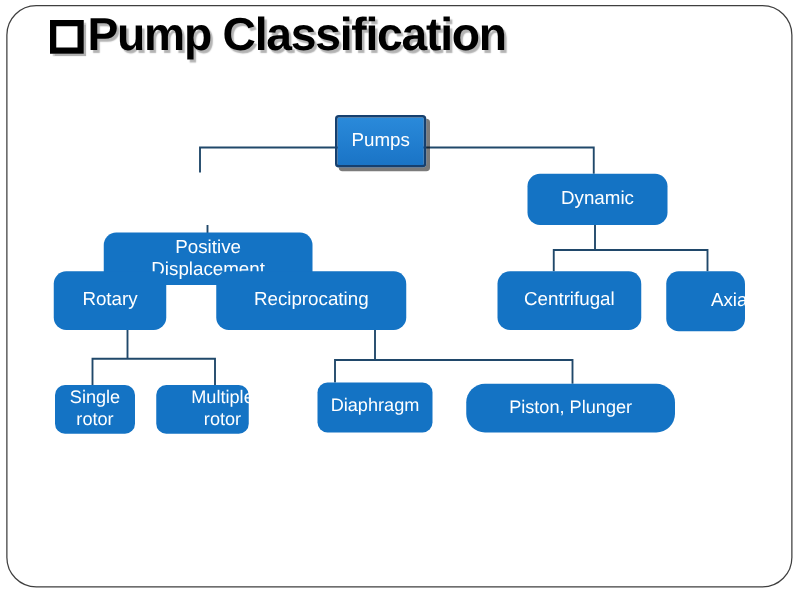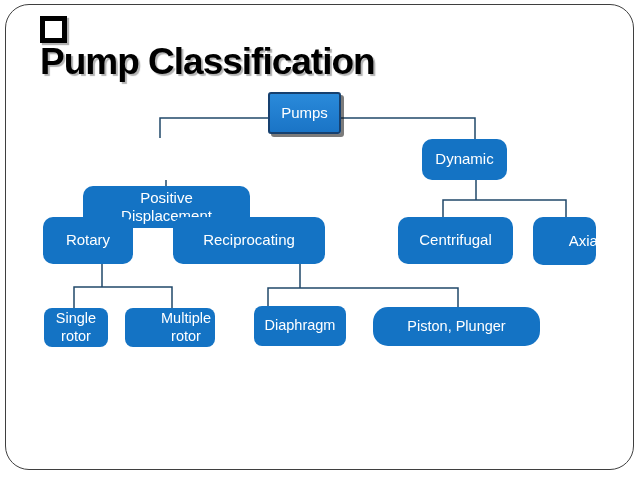--- a/index.html
+++ b/index.html
@@ -8,21 +8,21 @@
     background:#ffffff;font-family:"Liberation Sans",sans-serif;
   }
   
   .slide-frame{
     position:absolute;left:5px;top:4px;width:629px;height:466px;
     border:1.5px solid #3f3f3f;border-radius:24px;box-sizing:border-box;
     pointer-events:none;
   }
   
   .title-row{
-    position:absolute;left:40px;top:9px;display:flex;align-items:flex-start;flex-direction:column;
+    position:absolute;left:40px;top:9px;display:flex;align-items:flex-start;
   }
   .bullet-square{
     width:17px;height:17px;border:5px solid #000;display:inline-block;
     margin:7px 3px 0 0;box-shadow:2px 2px 1px rgba(0,0,0,0.3);
     background:#fff;flex:0 0 auto;
   }
   .slide-title{
     font-size:37px;font-weight:700;color:#000;letter-spacing:-1px;
     line-height:1.0;text-shadow:2px 2px 1px rgba(0,0,0,0.3);
     white-space:nowrap;
@@ -67,31 +67,31 @@
   <path d="M102 264 V287 M74 308 V287 H172 V308" stroke="#20486a" stroke-width="1.5" fill="none"></path>
 
   <path d="M300 264 V288 M268 306 V288 H458 V307" stroke="#20486a" stroke-width="1.5" fill="none"></path>
 </svg>
 
 <div class="node root" style="left:268px;top:57px;width:73px;height:42px;margin-top:35px;">Pumps</div>
 
 <div class="node" style="left:83px;top:138px;width:167px;height:42px;margin-top:48px;">Positive
 Displacement</div>
 
-<div class="node" style="left:422px;top:139px;width:85px;height:41px;text-align:center;">Dynamic</div>
+<div class="node" style="left:422px;top:139px;width:112px;height:41px;text-align:center;">Dynamic</div>
 
 <div class="node" style="left:43px;top:217px;width:90px;height:47px;">Rotary</div>
 
 <div class="node" style="left:173px;top:217px;width:152px;height:47px;">Reciprocating</div>
 
 <div class="node" style="left:398px;top:217px;width:115px;height:47px;">Centrifugal</div>
 
 <div class="node" style="left:533px;top:217px;width:63px;height:48px;padding-left:41px;">Axial</div>
 
 <div class="node small" style="left:44px;top:308px;width:64px;height:39px;">Single
 rotor</div>
 
-<div class="node small" style="left:125px;top:308px;width:90px;height:39px;padding-left:32px;">Multiple
+<div class="node small" style="left:125px;top:308px;width:74px;height:39px;padding-left:32px;">Multiple
 rotor</div>
 
 <div class="node small" style="left:254px;top:306px;width:92px;height:40px;">Diaphragm</div>
 
 <div class="node small" style="left:373px;top:307px;width:167px;height:39px;border-radius:15px;">Piston, Plunger</div>
 
 </body></html>

